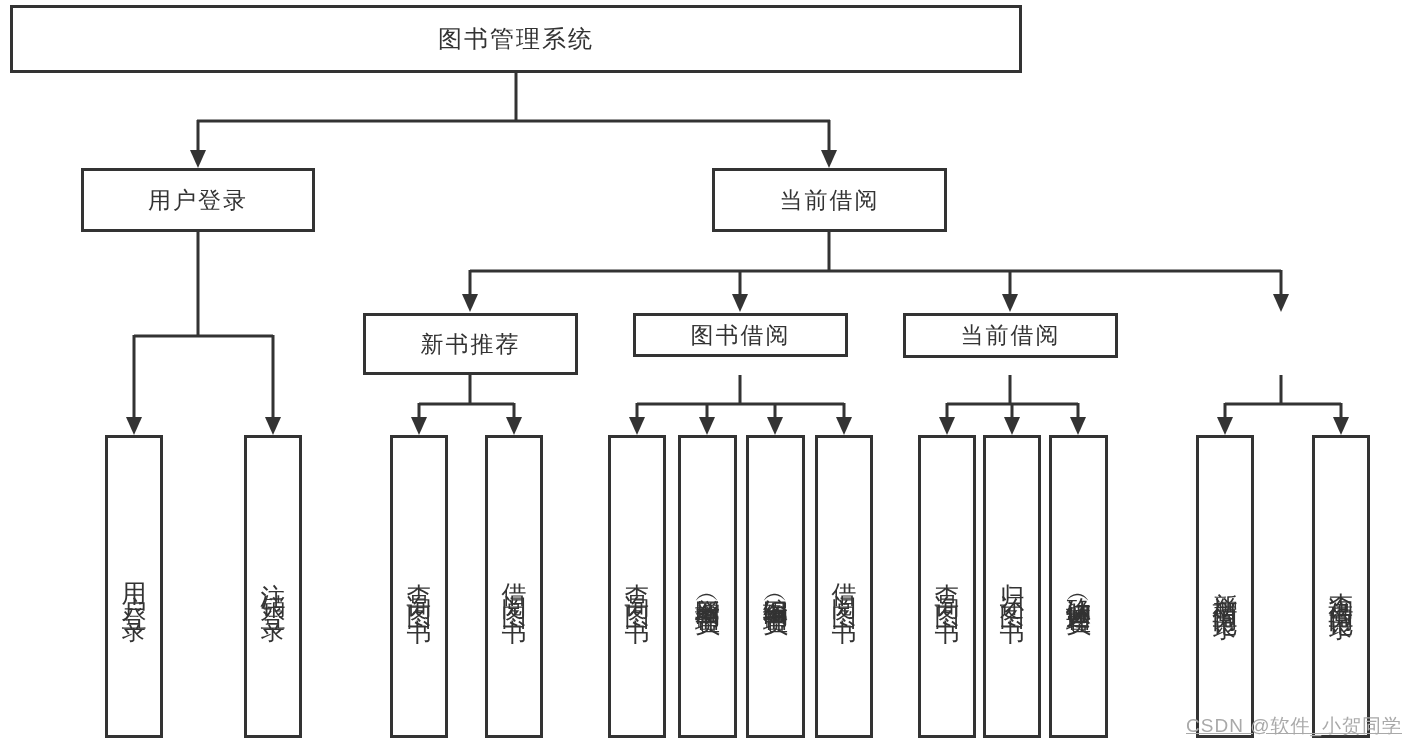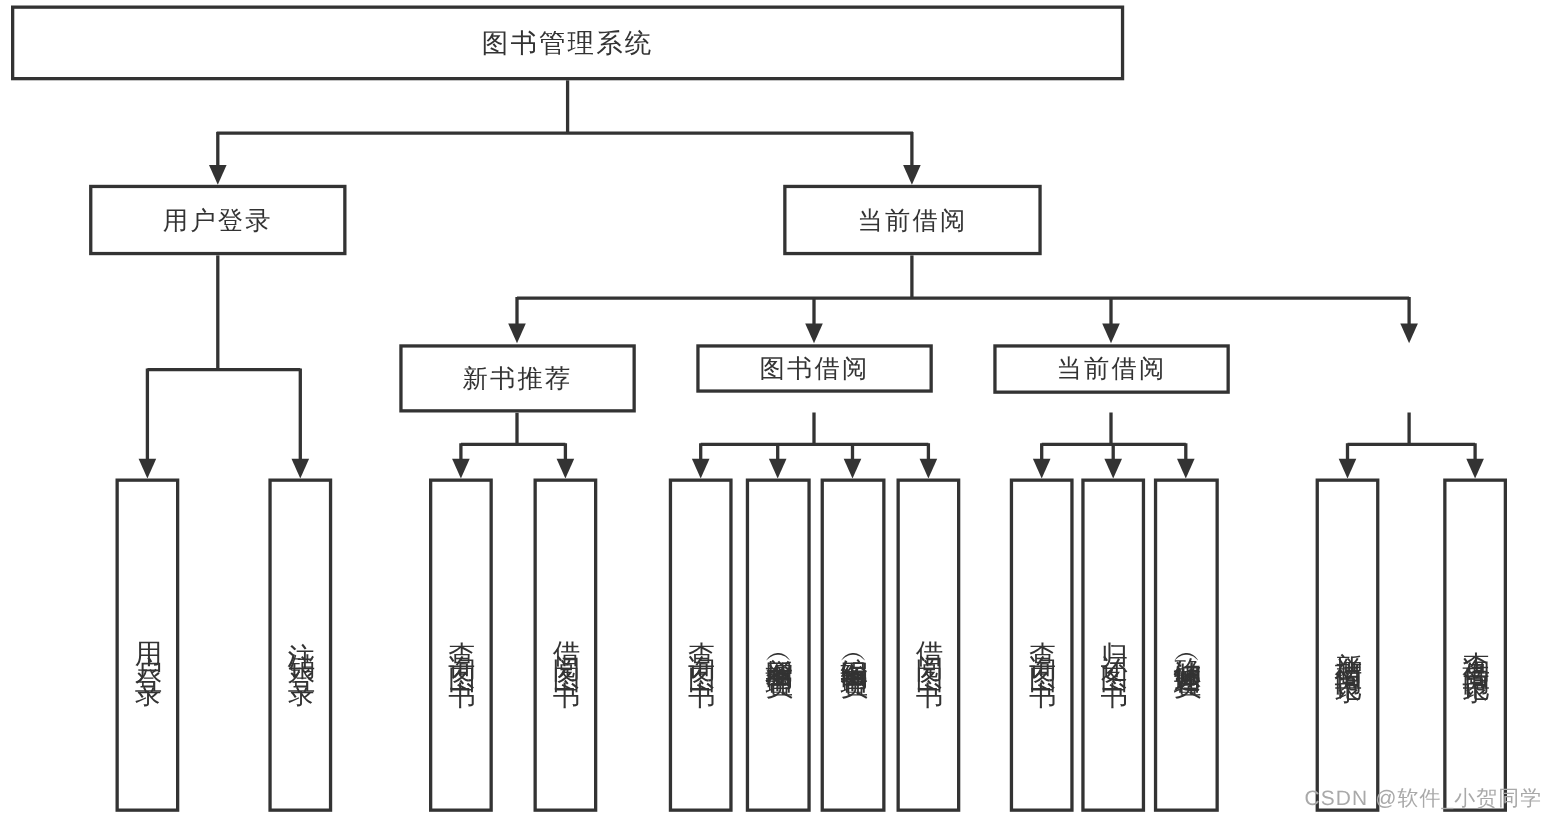--- a/index.html
+++ b/index.html
@@ -34,20 +34,21 @@
   .ls6 .vlabel { letter-spacing: 5px; }
   .ls9 .vlabel { letter-spacing: 2px; }
   .watermark {
     position: absolute;
     right: 3px;
     top: 713px;
     font-size: 19px;
     letter-spacing: 1px;
     color: #a9a9a9;
     white-space: nowrap;
+    text-decoration: underline;
   }
 </style>
 </head>
 <body>
 
 <div class="stage">
 
   <svg class="wires" width="1405" height="747" viewBox="0 0 1405 747">
     <g fill="none" stroke="#333333" stroke-width="3">
       <path d="M516 68 V121"></path>

